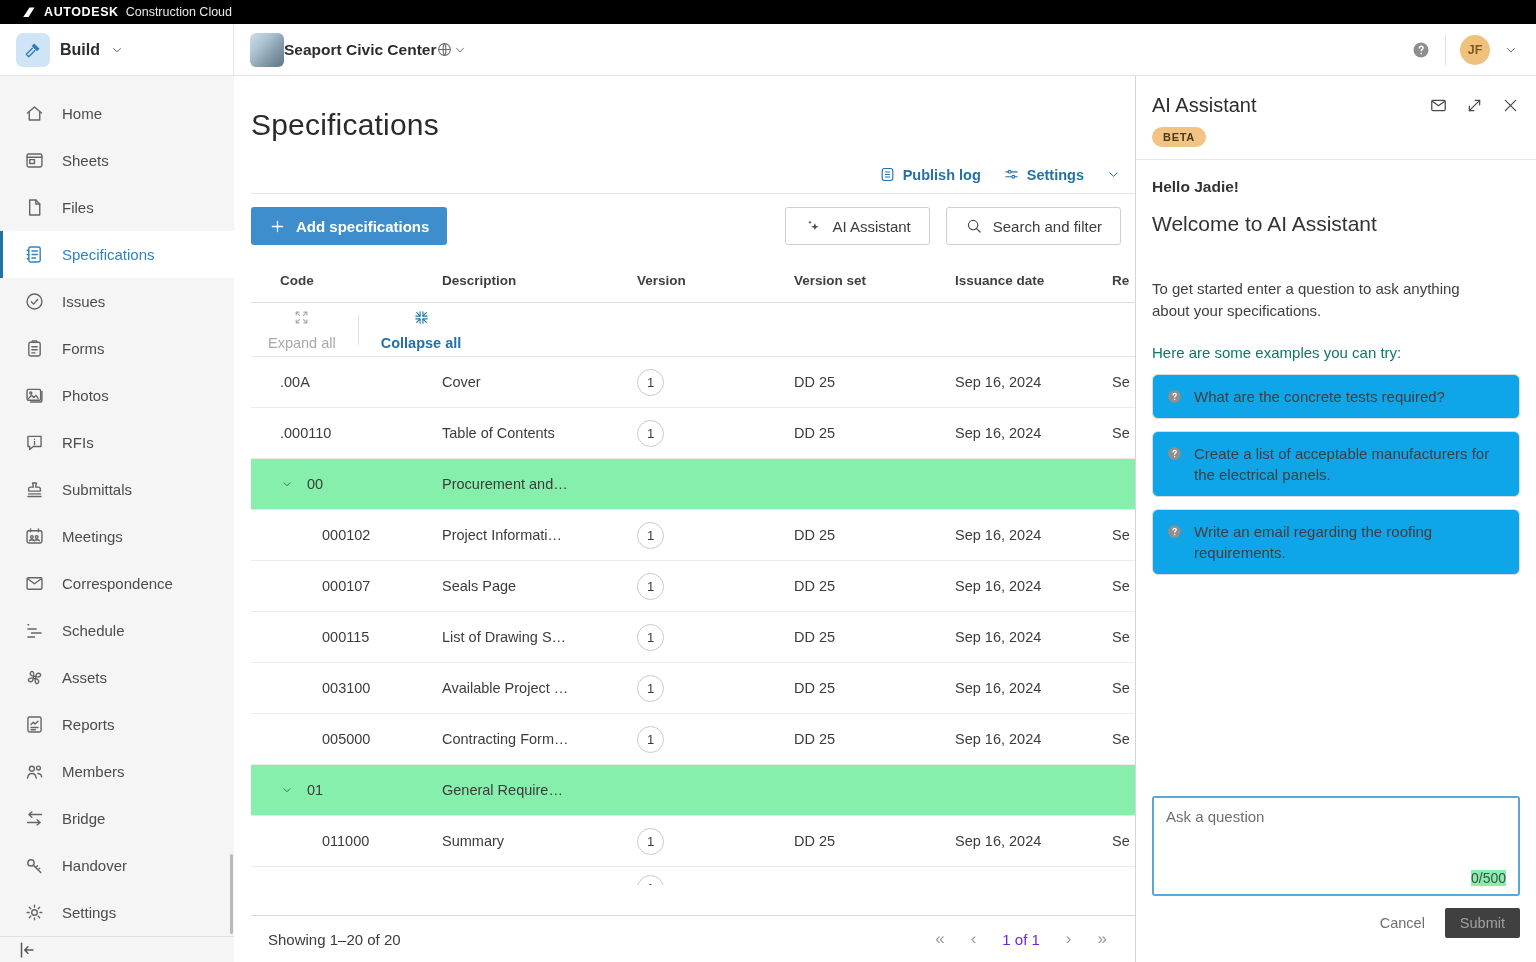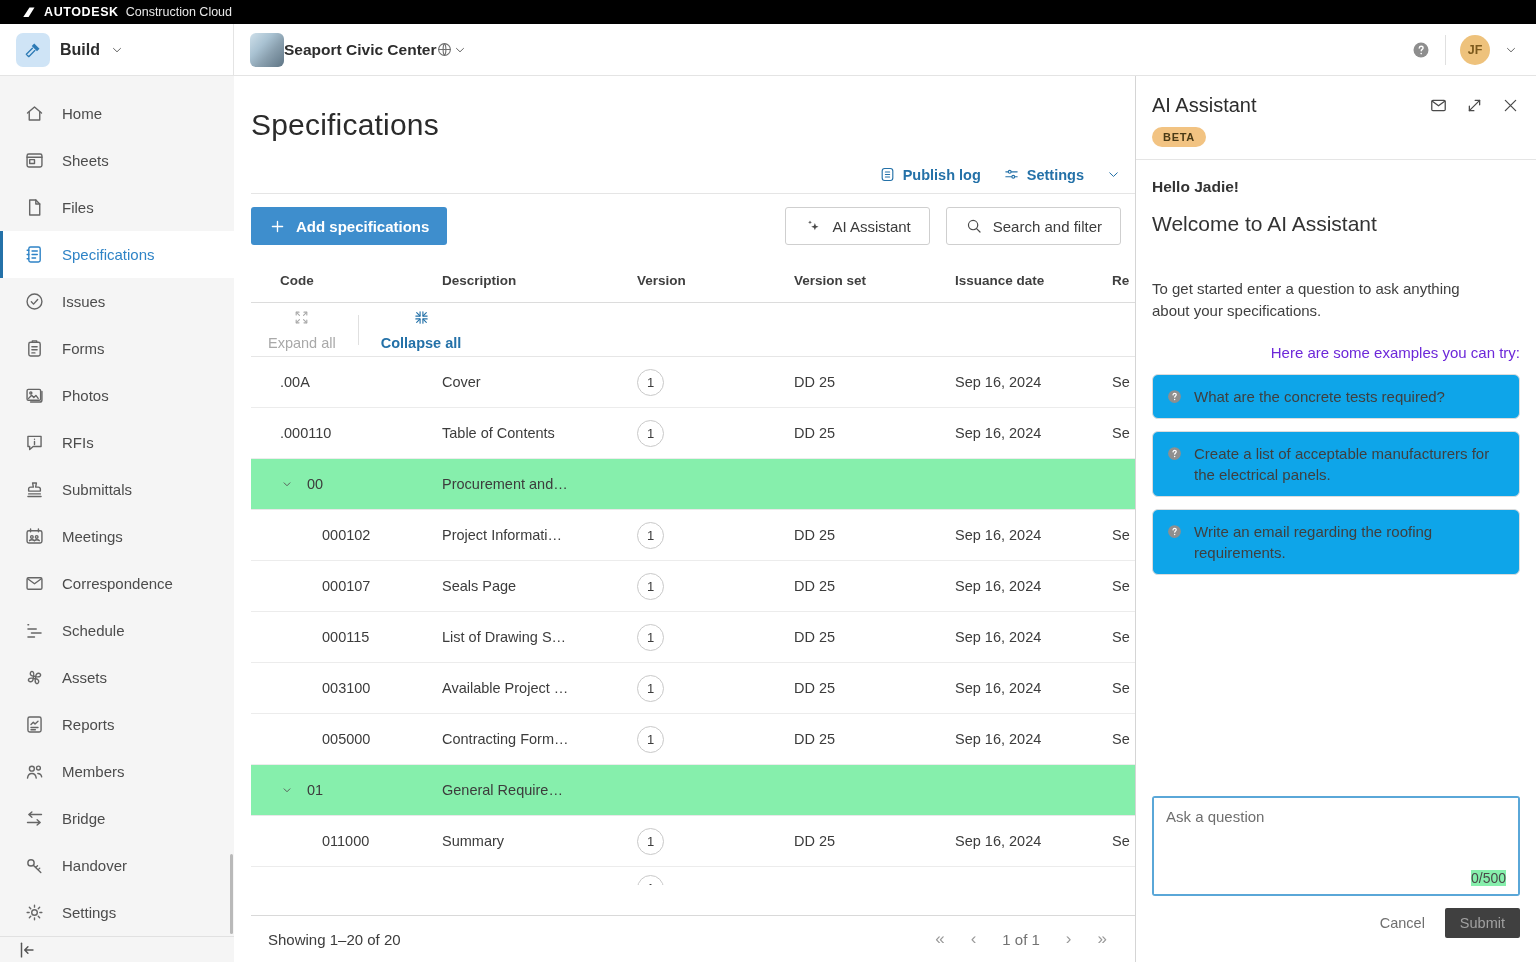--- a/index.html
+++ b/index.html
@@ -89,37 +89,37 @@
   .grp-chev { width:14px; height:14px; color:#555; }
   .child .code-txt { padding-left:42px; display:inline-block; }
   .ver-chip { width:27px; height:27px; border-radius:50%; border:1px solid #c9c9c9; background:#fff;
     display:flex; align-items:center; justify-content:center; font-size:13px; color:#3c3c3c; }
   .t-row.partial { height:18px; border-bottom:none; align-items:flex-start; overflow:hidden; }
   .t-row.partial .ver-chip { margin-top:8px; }
 
   
   .t-foot { flex:0 0 47px; border-top:1px solid #d9d9d9; display:flex; align-items:center; font-size:15px; color:#3c3c3c; }
   .pager { margin-left:auto; display:flex; align-items:center; gap:26px; padding-right:28px; color:#9a9a9a; font-size:15px; }
-  .pager .pg-cur { color:#737373; }
+  .pager .pg-cur { color:#6d28d9; }
   .pg-btn { cursor:pointer; font-size:17px; }
 
   
   .ai-panel { flex:0 0 401px; border-left:1px solid #d5d5d5; display:flex; flex-direction:column; background:#fff; }
   .ai-head { padding:18px 16px 12px 16px; border-bottom:1px solid #e5e5e5; }
   .ai-head-top { display:flex; align-items:center; }
   .ai-title { font-size:20px; color:#2d2d2d; }
   .ai-head-icons { margin-left:auto; display:flex; gap:17px; }
   .ai-head-icons .icn { width:19px; height:19px; color:#4a4a4a; cursor:pointer; }
   .beta-badge { display:inline-block; margin-top:10px; background:#f2c382; color:#4a3a15;
     font-size:11px; font-weight:bold; letter-spacing:.7px; padding:4px 11px; border-radius:11px; }
   .ai-body { flex:1 1 auto; display:flex; flex-direction:column; padding:18px 16px 14px 16px; overflow:hidden; }
   .ai-greet { font-size:15.5px; font-weight:bold; color:#333; }
   .ai-welcome { font-size:21px; color:#333; margin-top:16px; }
   .ai-intro { font-size:15px; color:#3f3f3f; line-height:1.45; margin-top:42px; width:340px; }
-  .ai-examples-label { font-size:15px; color:#6d28d9; margin-top:22px;text-align:right; }
+  .ai-examples-label { font-size:15px; color:#0f766e; margin-top:22px; }
   .example-list { margin-top:13px; display:flex; flex-direction:column; gap:12px; }
   .example-card { border:1px solid #dcdcdc; border-radius:6px; background:#0ea5e9; padding:11px 13px;
     display:flex; gap:11px; align-items:flex-start; cursor:pointer; font-size:15px; color:#3f3f3f; line-height:1.4; }
   .q-circle { width:17px; height:17px; border-radius:50%; color:#8f8f8f; margin-top:2px; }
   .ai-input-wrap { margin-top:auto; border:2px solid #5aa7d8; border-radius:3px; position:relative; height:100px; }
   .ai-textarea { width:100%; height:100%; border:none; outline:none; resize:none; padding:10px 12px;
     font-family:inherit; font-size:15px; color:#3c3c3c; }
   .ai-textarea::placeholder { color:#6f6f6f; }
   .char-count { position:absolute; right:12px; bottom:8px; font-size:14px; color:#4a4a4a; background:#86efac; }
   .ai-foot { display:flex; align-items:center; justify-content:flex-end; gap:20px; padding:12px 0 10px 0; }

